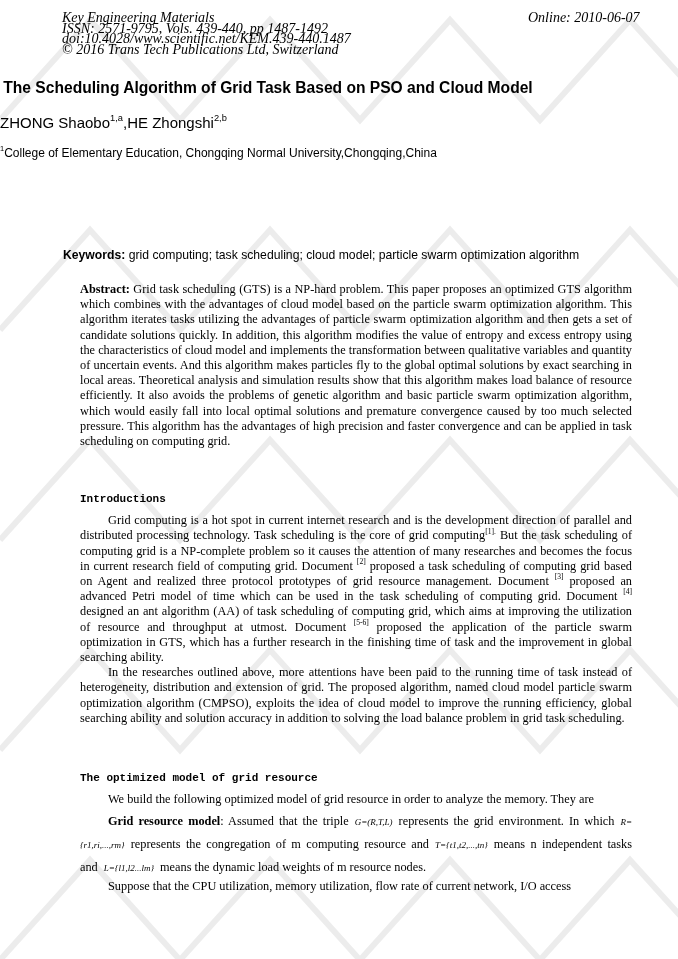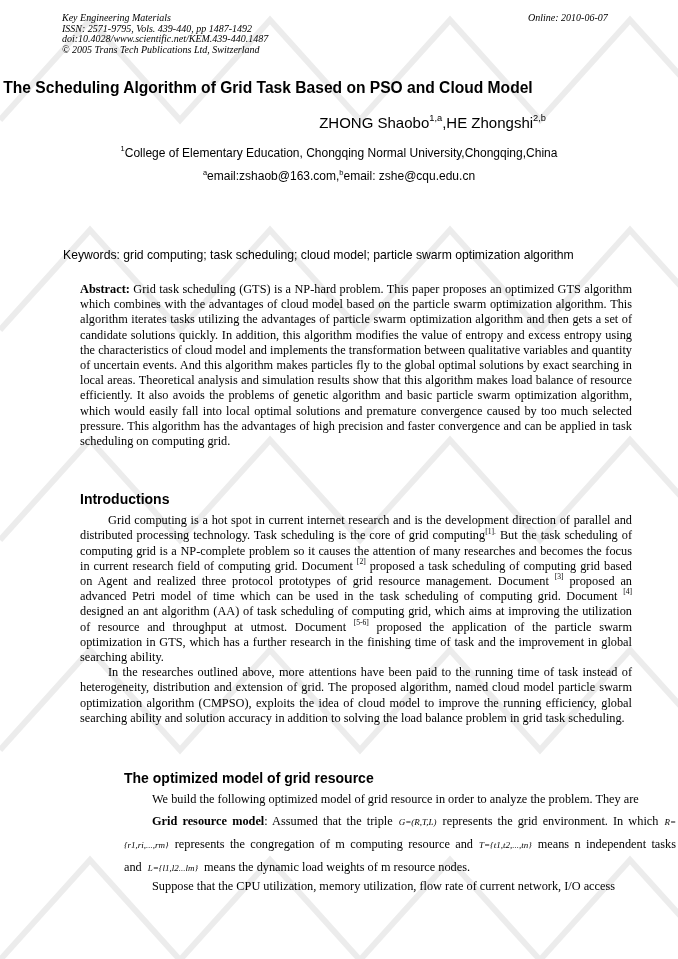--- a/index.html
+++ b/index.html
@@ -1,34 +1,34 @@
 <!DOCTYPE html>
 <html><head>
 <meta charset="utf-8">
 <style>
   html, body { margin: 0; padding: 0; background: #ffffff; }
   body { width: 678px; height: 959px; position: relative; overflow: hidden; color: #000; }
   .watermark { position: absolute; left: 0; top: 0; width: 678px; height: 959px; z-index: 0; pointer-events: none; opacity: 0.07; }
   .page { position: absolute; left: 0; top: 0; width: 678px; height: 959px; z-index: 1; }
-  .hdr { position: absolute; top: 13px; font-family: "Liberation Serif", serif; font-style: italic; font-size: 10px; line-height: 10.6px; }
+  .hdr { position: absolute; top: 13px; font-family: "Liberation Serif", serif; font-style: italic; font-size: 14px; line-height: 10.6px; }
   .hdr-left { left: 62px; }
   .hdr-right { left: 528px; }
   .title { position: absolute; top: 79px; left: 0; width: 536px; text-align: center; font-family: "Liberation Sans", sans-serif; font-weight: bold; font-size: 15.6px; }
-  .authors { position: absolute; top: 114px; left: 0; width: 546px; text-align: right; font-family: "Liberation Sans", sans-serif; font-size: 15px; }
-  .affils { position: absolute; top: 142px; left: 0; width: 678px; text-align: center; font-family: "Liberation Sans", sans-serif; font-size: 12px; line-height: 23.3px; }
+  .authors { position: absolute; top: 114px; left: 0; width: 546px; text-align: left; font-family: "Liberation Sans", sans-serif; font-size: 15px; }
+  .affils { position: absolute; top: 142px; left: 0; width: 678px; text-align: left; font-family: "Liberation Sans", sans-serif; font-size: 12px; line-height: 23.3px; }
   sup { font-size: 0.62em; line-height: 0; position: relative; top: -0.1em; }
   .keywords { position: absolute; top: 248px; left: 63px; width: 555px; font-family: "Liberation Sans", sans-serif; font-size: 12.2px; }
-  .keywords b { font-weight: normal; }
+  .keywords b { font-weight: bold; }
   .body { position: absolute; left: 80px; width: 552px; font-family: "Liberation Serif", serif; font-size: 12.3px; line-height: 15.2px; text-align: justify; }
   .body p { margin: 0; }
   .indent { text-indent: 28px; }
   .abstract { top: 282px; }
   .sec1 { top: 492px; }
-  .sec2 { top: 771px; margin-left: 44px; }
-  .heading { font-family: Liberation Sans, sans-serif; font-weight: bold; font-size: 14px; margin-bottom: 6px !important; }
+  .sec2 { top: 771px; }
+  .heading { font-family: Liberation Mono, monospace; font-weight: bold; font-size: 11px; margin-bottom: 6px !important; }
   .math { font-family: "Liberation Serif", serif; font-style: italic; font-size: 9px; padding: 0 6px; }
 </style>
 </head>
 <body>
 
 <svg class="watermark" viewBox="0 0 678 959" preserveAspectRatio="none">
   <g stroke="#000" stroke-width="6" fill="none">
     <path d="M0 120 L90 20 L180 120 L270 20 L360 120 L450 20 L540 120 L630 20 L720 120"></path>
     <path d="M0 330 L90 230 L180 330 L270 230 L360 330 L450 230 L540 330 L630 230 L720 330"></path>
     <path d="M0 540 L90 440 L180 540 L270 440 L360 540 L450 440 L540 540 L630 440 L720 540"></path>
@@ -36,49 +36,48 @@
     <path d="M0 960 L90 860 L180 960 L270 860 L360 960 L450 860 L540 960 L630 860 L720 960"></path>
   </g>
 </svg>
 
 <div class="page">
 
   <div class="hdr hdr-left">
     <div>Key Engineering Materials</div>
     <div>ISSN: 2571-9795, Vols. 439-440, pp 1487-1492</div>
     <div>doi:10.4028/www.scientific.net/KEM.439-440.1487</div>
-    <div>© 2005 Trans Tech Publications Ltd, Switzerland</div>
+    <div>© 2016 Trans Tech Publications Ltd, Switzerland</div>
   </div>
   <div class="hdr hdr-right">Online: 2010-06-07</div>
 
   <div class="title">The Scheduling Algorithm of Grid Task Based on PSO and Cloud Model</div>
 
   <div class="authors">
     <span>ZHONG Shaobo</span><sup>1,a</sup><span>,</span><span>HE Zhongshi</span><sup>2,b</sup>
   </div>
 
   <div class="affils">
     <div><sup>1</sup><span>College of Elementary Education, Chongqing Normal University,Chongqing,China</span></div>
-    <div><sup>a</sup><span>email:zshaob@163.com,</span><sup>b</sup><span>email: zshe@cqu.edu.cn</span></div>
   </div>
 
   <div class="keywords">
     <b>Keywords:</b><span> grid computing; task scheduling; cloud model; particle swarm optimization algorithm</span>
   </div>
 
   <div class="body abstract">
     <p><b>Abstract:</b><span> Grid task scheduling (GTS) is a NP-hard problem. This paper proposes an optimized GTS algorithm which combines with the advantages of cloud model based on the particle swarm optimization algorithm. This algorithm iterates tasks utilizing the advantages of particle swarm optimization algorithm and then gets a set of candidate solutions quickly. In addition, this algorithm modifies the value of entropy and excess entropy using the characteristics of cloud model and implements the transformation between qualitative variables and quantity of uncertain events. And this algorithm makes particles fly to the global optimal solutions by exact searching in local areas. Theoretical analysis and simulation results show that this algorithm makes load balance of resource efficiently. It also avoids the problems of genetic algorithm and basic particle swarm optimization algorithm, which would easily fall into local optimal solutions and premature convergence caused by too much selected pressure. This algorithm has the advantages of high precision and faster convergence and can be applied in task scheduling on computing grid.</span></p>
   </div>
 
   <div class="body sec1">
     <p class="heading">Introductions</p>
     <p class="indent"><span>Grid computing is a hot spot in current internet research and is the development direction of parallel and distributed processing technology. Task scheduling is the core of grid computing</span><sup>[1].</sup><span> But the task scheduling of computing grid is a NP-complete problem so it causes the attention of many researches and becomes the focus in current research field of computing grid. Document </span><sup>[2]</sup><span> proposed a task scheduling of computing grid based on Agent and realized three protocol prototypes of grid resource management. Document </span><sup>[3]</sup><span> proposed an advanced Petri model of time which can be used in the task scheduling of computing grid. Document </span><sup>[4]</sup><span> designed an ant algorithm (AA) of task scheduling of computing grid, which aims at improving the utilization of resource and throughput at utmost. Document </span><sup>[5-6]</sup><span> proposed the application of the particle swarm optimization in GTS, which has a further research in the finishing time of task and the improvement in global searching ability.</span></p>
     <p class="indent">In the researches outlined above, more attentions have been paid to the running time of task instead of heterogeneity, distribution and extension of grid. The proposed algorithm, named cloud model particle swarm optimization algorithm (CMPSO), exploits the idea of cloud model to improve the running efficiency, global searching ability and solution accuracy in addition to solving the load balance problem in grid task scheduling.</p>
   </div>
 
   <div class="body sec2">
     <p class="heading">The optimized model of grid resource</p>
-    <p class="indent" style="margin-bottom:3px;">We build the following optimized model of grid resource in order to analyze the problem. They are</p>
+    <p class="indent" style="margin-bottom:3px;">We build the following optimized model of grid resource in order to analyze the memory. They are</p>
     <p class="indent" style="line-height:22px;"><b>Grid resource model</b><span>: Assumed that the triple</span><span class="math">G=(R,T,L)</span><span>represents the grid environment. In which</span><span class="math">R={r1,ri,...,rm}</span><span>represents the congregation of m computing resource and</span><span class="math">T={t1,t2,...,tn}</span><span>means n independent tasks and</span><span class="math">L={l1,l2...lm}</span><span>means the dynamic load weights of m resource nodes.</span></p>
     <p class="indent">Suppose that the CPU utilization, memory utilization, flow rate of current network, I/O access</p>
   </div>
 
 </div>
 
 </body></html>

